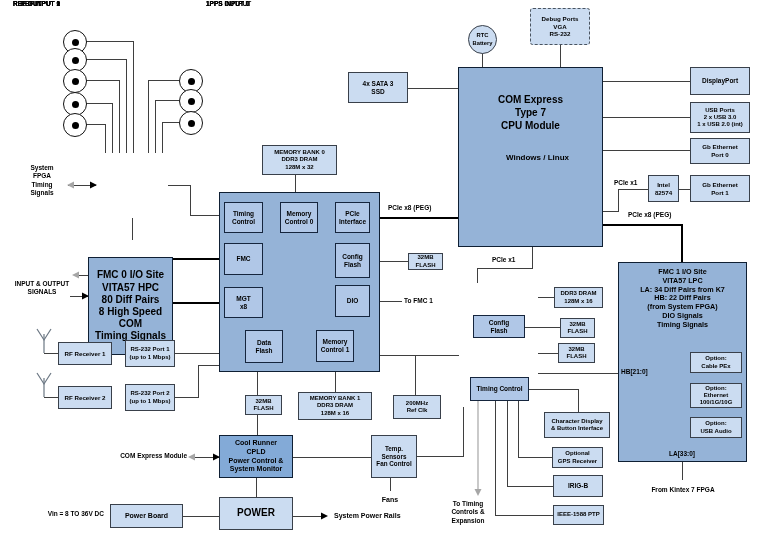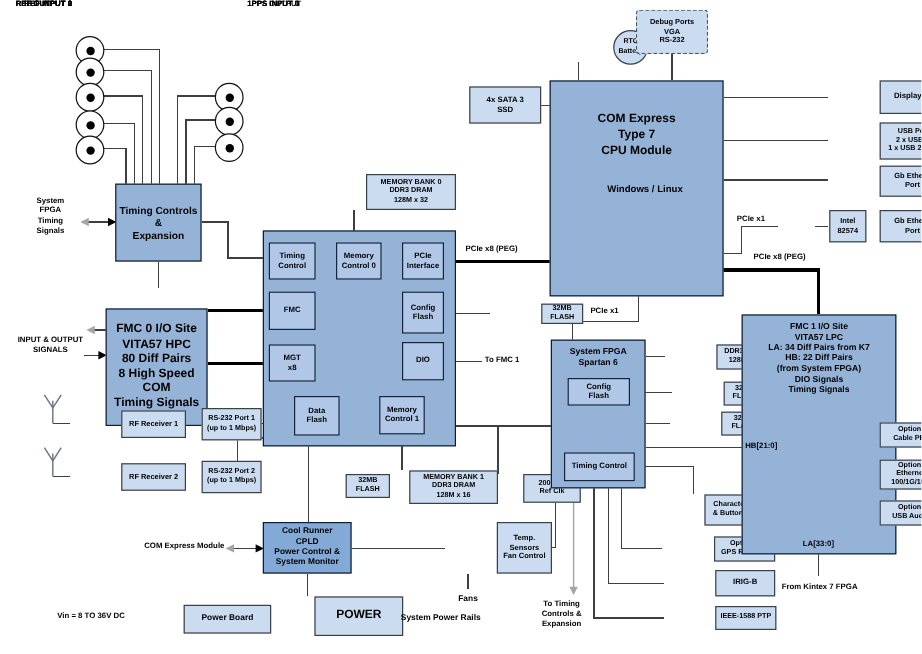--- a/index.html
+++ b/index.html
@@ -2,21 +2,21 @@
 <html><head>
 <meta charset="utf-8">
 <style>
   html,body{margin:0;padding:0;background:#fff;}
   .canvas{position:relative;width:768px;height:545px;background:#fff;
           font-family:"Liberation Sans",sans-serif;overflow:hidden;}
   svg.wires{position:absolute;left:0;top:0;z-index:0;}
   .b{position:absolute;box-sizing:border-box;display:flex;align-items:center;justify-content:center;
      text-align:center;white-space:pre-line;font-weight:bold;color:#000;line-height:1.22;z-index:1;}
   .med{background:#95b3d7;border:1.3px solid #0f1f33;}
-  .light{background:#cbdcf1;border:1px solid #39404a;margin-left:43px;}
+  .light{background:#cbdcf1;border:1px solid #39404a;}
   .sub{background:#b0c7e7;border:1px solid #15253d;}
   .dark{background:#83aad7;border:1.4px solid #0f1f33;}
   .dashed{background:#cbdcf1;border:1.5px dashed #4a5460;border-radius:3px;}
   .circle{border-radius:50%;}
   .top-align{align-items:flex-start;padding-top:5px;}
   .lbl{position:absolute;font-weight:bold;color:#000;white-space:pre-line;line-height:1.3;z-index:1;}
   .r{text-align:right;} .c{text-align:center;}
   .port{position:absolute;width:22px;height:22px;border:1.6px solid #111;border-radius:50%;
         background:#fff;z-index:1;display:flex;align-items:center;justify-content:center;}
   .port::after{content:"";width:7px;height:7px;background:#000;border-radius:50%;}
@@ -127,23 +127,20 @@
   <div class="port" style="left:63px;top:92px"></div>
   <div class="lbl r" style="left:0;top:120;width:60px;font-size:6.5px">REF OUTPUT 2</div>
   <div class="port" style="left:63px;top:113px"></div>
   <div class="port" style="left:179px;top:69px"></div>
   <div class="lbl" style="left:206px;top:76;width:60px;font-size:6.5px">1PPS INPUT 0</div>
   <div class="port" style="left:179px;top:89px"></div>
   <div class="lbl" style="left:206px;top:96;width:60px;font-size:6.5px">1PPS INPUT 1</div>
   <div class="port" style="left:179px;top:111px"></div>
   <div class="lbl" style="left:206px;top:118;width:60px;font-size:6.5px">1PPS OUTPUT</div>
 
-  <div class="b med" style="left:96px;top:153px;width:72px;height:65px;font-size:8.5px">Timing Controls
-&amp;
-Expansion</div>
   <div class="lbl c" style="left:14px;top:164px;width:56px;font-size:6.5px">System
 FPGA
 Timing
 Signals</div>
   <div class="b med" style="left:88px;top:257px;width:85px;height:98px;font-size:10px">FMC 0 I/O Site
 VITA57 HPC
 80 Diff Pairs
 8 High Speed COM
 Timing Signals</div>
   <div class="lbl c" style="left:4px;top:280px;width:76px;font-size:6.5px">INPUT &amp; OUTPUT
@@ -201,22 +198,20 @@
 Port 0</div>
   <div class="b light" style="left:648px;top:175px;width:31px;height:27px;font-size:6.2px">Intel
 82574</div>
   <div class="b light" style="left:690px;top:175px;width:60px;height:27px;font-size:6.2px">Gb Ethernet
 Port 1</div>
   <div class="lbl" style="left:614px;top:179px;font-size:6.5px">PCIe x1</div>
   <div class="lbl" style="left:388px;top:204px;font-size:6.5px">PCIe x8 (PEG)</div>
   <div class="lbl" style="left:628px;top:211px;font-size:6.5px">PCIe x8 (PEG)</div>
   <div class="lbl" style="left:492px;top:256px;font-size:6.5px">PCIe x1</div>
 
-  <div class="b med top-align" style="left:459px;top:283px;width:79px;height:124px;font-size:7.2px">System FPGA
-Spartan 6</div>
   <div class="b sub" style="left:473px;top:315px;width:52px;height:23px;font-size:6.5px">Config
 Flash</div>
   <div class="b sub" style="left:470px;top:377px;width:59px;height:24px;font-size:6.5px">Timing Control</div>
   <div class="b light" style="left:554px;top:287px;width:49px;height:21px;font-size:6px">DDR3 DRAM
 128M x 16</div>
   <div class="b light" style="left:560px;top:318px;width:35px;height:20px;font-size:6px">32MB
 FLASH</div>
   <div class="b light" style="left:558px;top:343px;width:37px;height:20px;font-size:6px">32MB
 FLASH</div>
   <div class="b light" style="left:544px;top:412px;width:66px;height:26px;font-size:6px">Character Display

